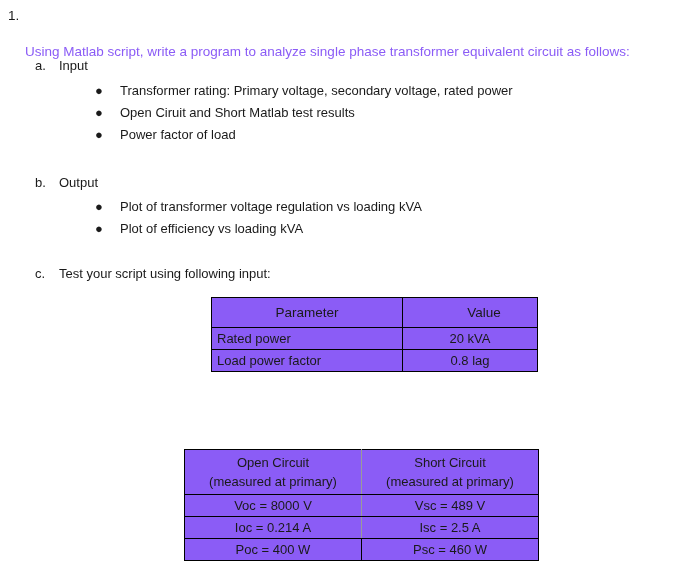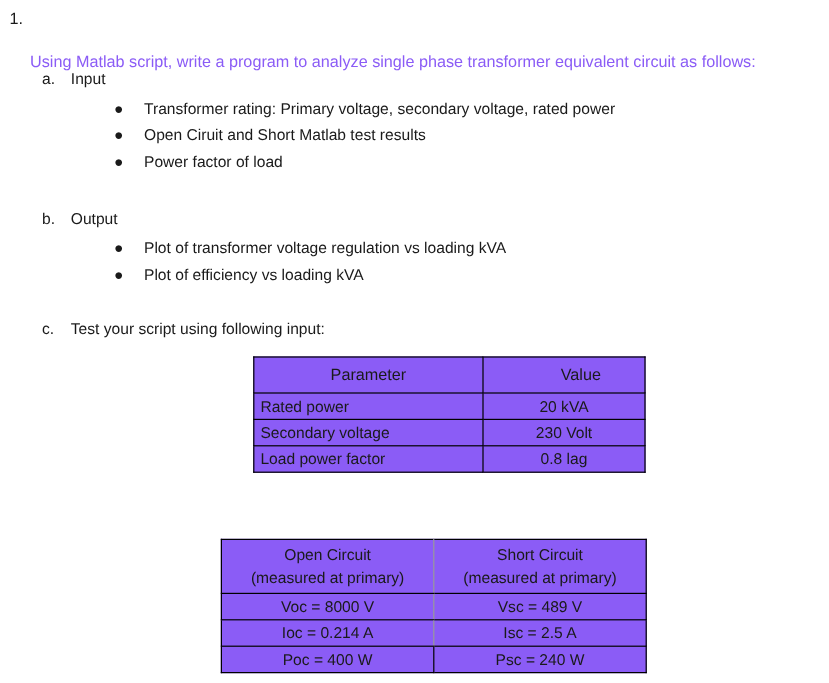--- a/index.html
+++ b/index.html
@@ -207,24 +207,20 @@
         <th class="p-head">Parameter</th>
         <th class="v-head">Value</th>
       </tr>
     </thead>
     <tbody>
       <tr>
         <td class="p-cell">Rated power</td>
         <td class="v-cell">20 kVA</td>
       </tr>
       <tr>
-        <td class="p-cell">Secondary voltage</td>
-        <td class="v-cell">230 Volt</td>
-      </tr>
-      <tr>
         <td class="p-cell">Load power factor</td>
         <td class="v-cell">0.8 lag</td>
       </tr>
     </tbody>
   </table>
 
   <table id="test-table">
     <thead>
       <tr>
         <th class="oc-head">
@@ -241,18 +237,18 @@
       <tr>
         <td class="oc-cell">Voc = 8000 V</td>
         <td class="sc-cell">Vsc = 489 V</td>
       </tr>
       <tr>
         <td class="oc-cell">Ioc = 0.214 A</td>
         <td class="sc-cell">Isc = 2.5 A</td>
       </tr>
       <tr class="last">
         <td class="oc-cell">Poc = 400 W</td>
-        <td class="sc-cell">Psc = 240 W</td>
+        <td class="sc-cell">Psc = 460 W</td>
       </tr>
     </tbody>
   </table>
 
 </div>
 
 </body></html>

